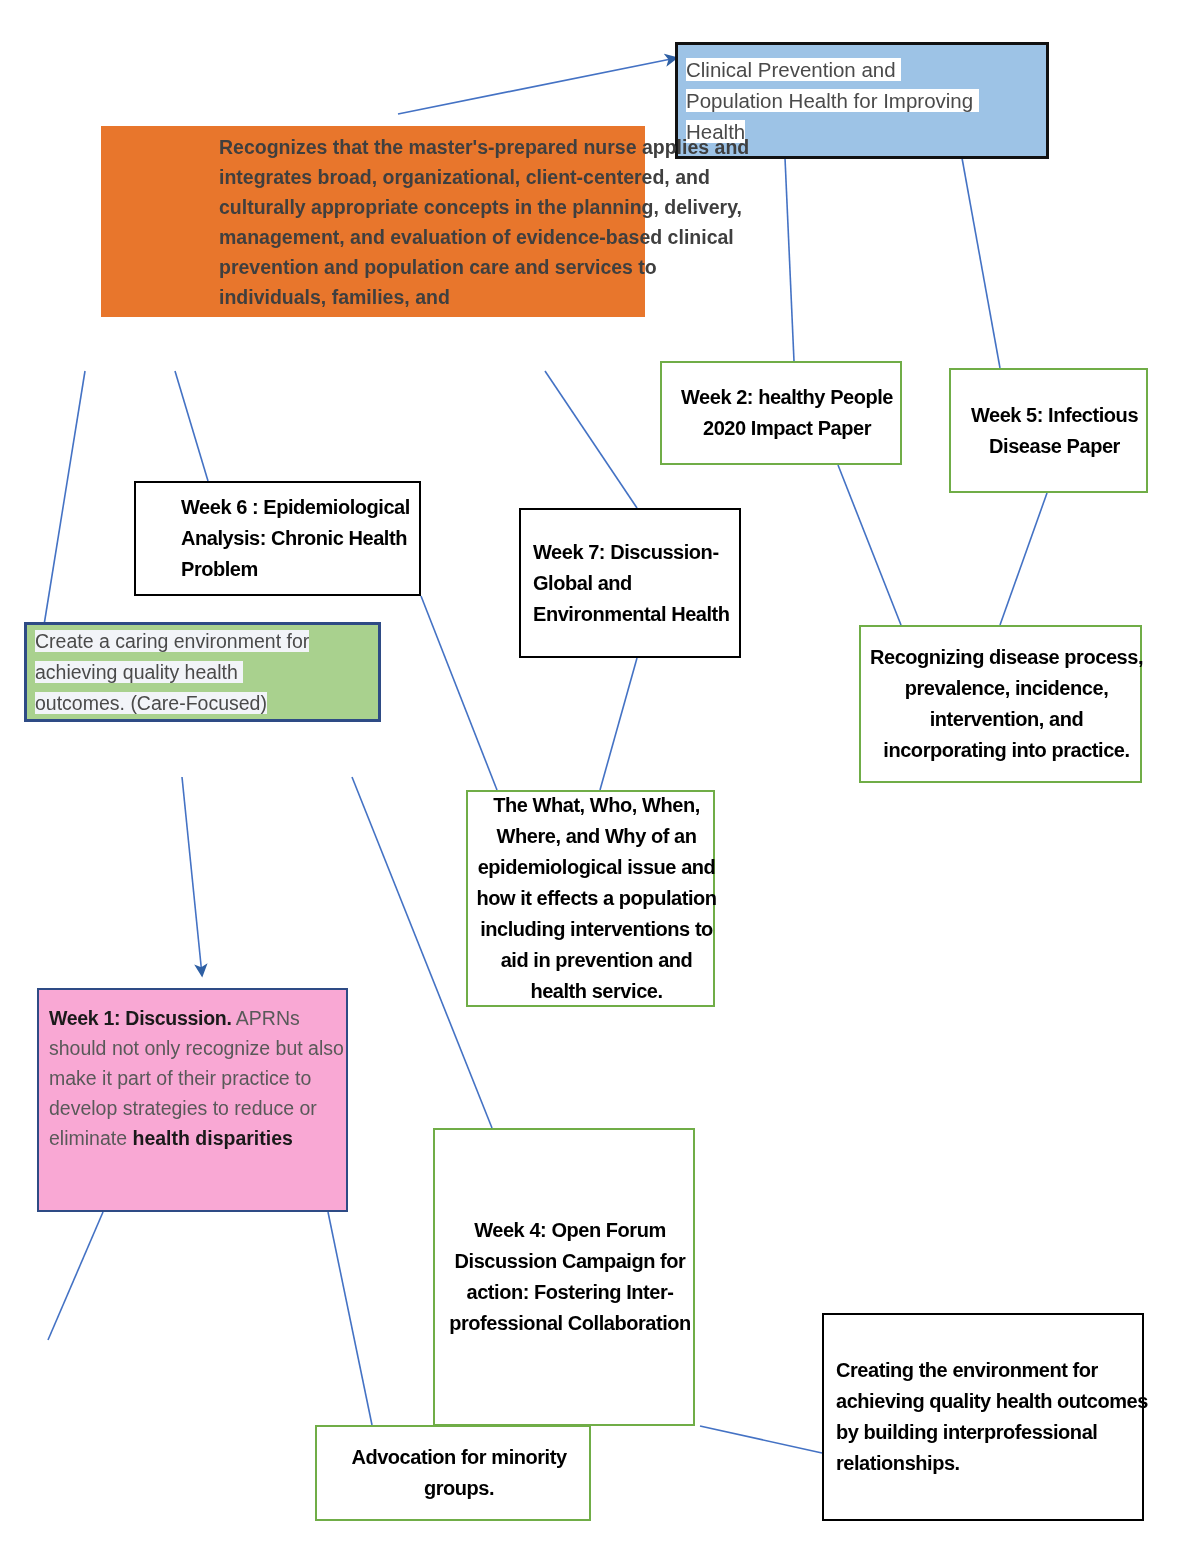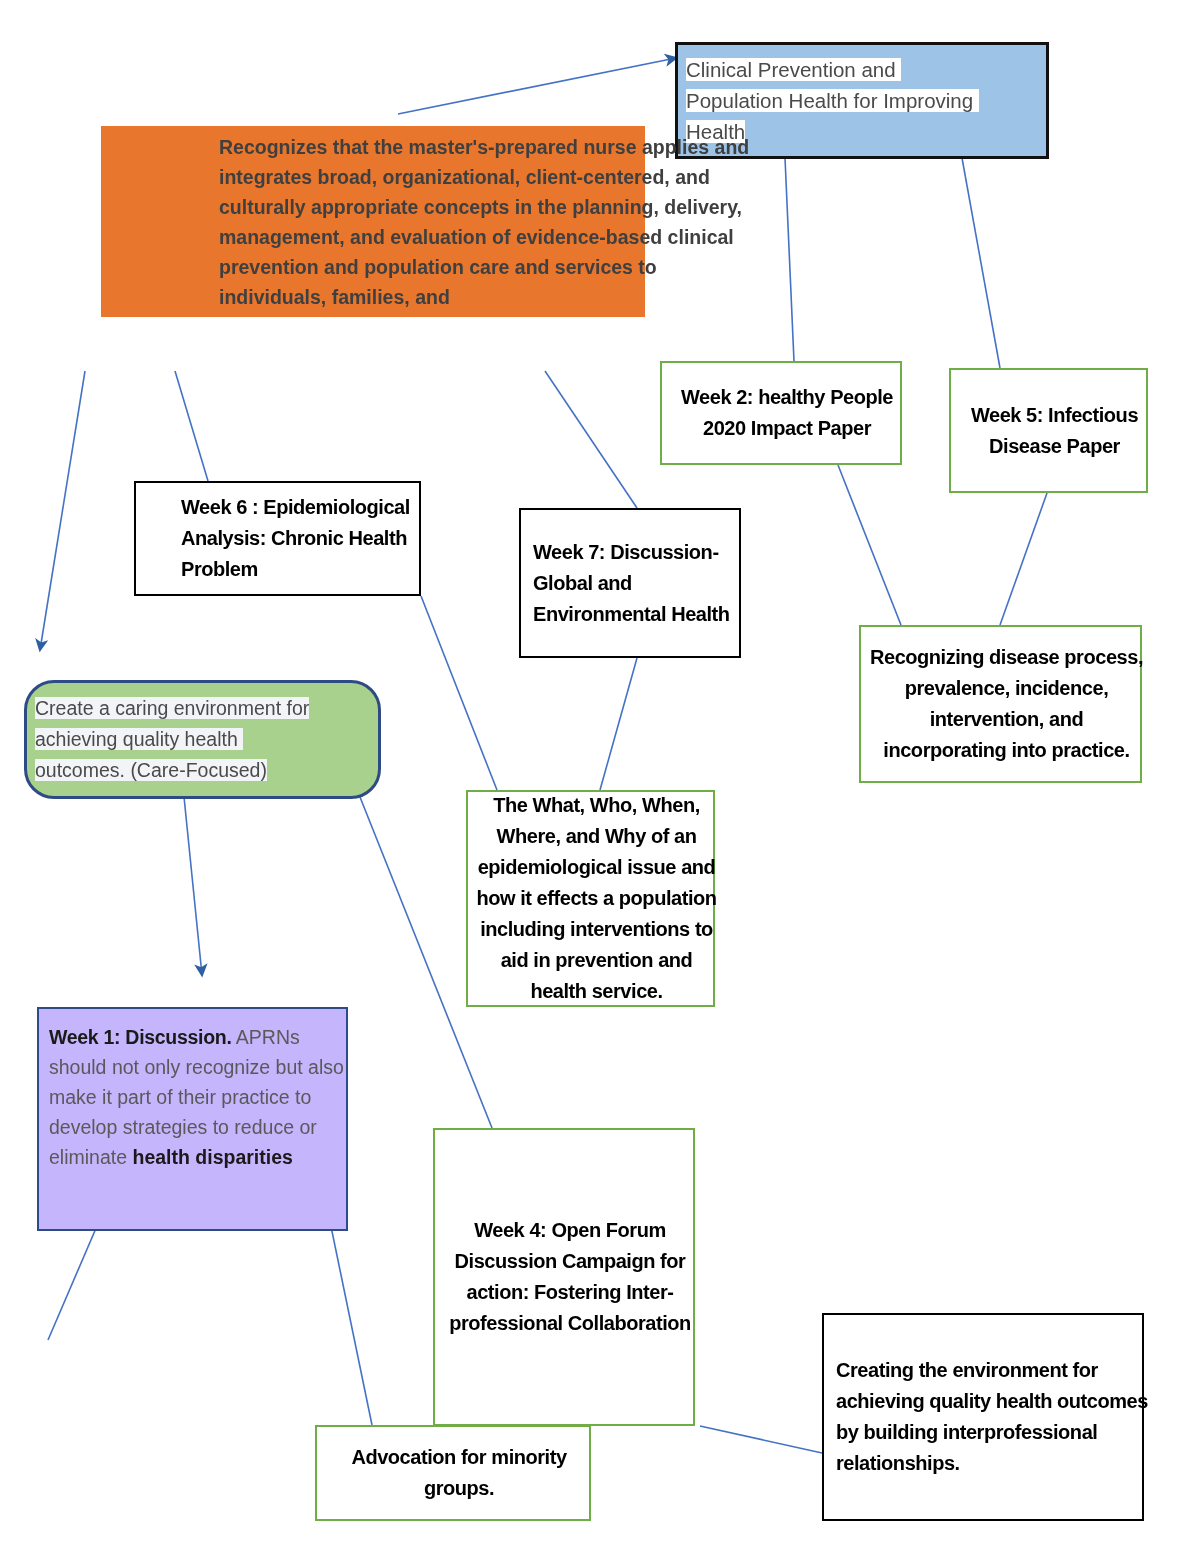--- a/index.html
+++ b/index.html
@@ -87,23 +87,22 @@
     background:#ffffff;
     border:2px solid #000000;
   }
   
   .n-greenborder{
     background:#ffffff;
     border:2.5px solid #70AD47;
   }
   
   .n-blueborder{
-    background:#c4b5fd;
+    background:#f9a8d4;
     border:2px solid #2E4B85;
-    margin-top:19px;
   }
 
   .calibri .txt{
     font-family:"Liberation Sans", sans-serif;
     font-size:20px;
     line-height:31px;
     color:#000000;
     font-weight:700;
     letter-spacing:-0.45px;
   }
@@ -187,21 +186,21 @@
   </div>
 
   <div class="node n-black left calibri" style="left:134px; top:481px; width:287px; height:115px;padding-left:33px;">
     <span class="txt">Week 6 : Epidemiological Analysis: Chronic Health Problem</span>
   </div>
 
   <div class="node n-black left calibri" style="left:519px; top:508px; width:222px; height:150px;">
     <span class="txt">Week 7: Discussion- Global and Environmental Health</span>
   </div>
 
-  <div class="node n-green-blue" style="left:24px; top:680px; width:357px; height:119px;border-radius:30px;">
+  <div class="node n-green-blue" style="left:24px; top:622px; width:357px; height:100px;">
     <span class="txt"><span class="hl">Create a caring environment for</span><br><span class="hl">achieving quality health </span><br><span class="hl">outcomes. (Care-Focused)</span></span>
   </div>
 
   <div class="node n-greenborder center calibri" style="left:859px; top:625px; width:283px; height:158px;">
     <span class="txt">Recognizing disease process, prevalence, incidence, intervention, and incorporating into practice.</span>
   </div>
 
   <div class="node n-greenborder center calibri" style="left:466px; top:790px; width:249px; height:217px;">
     <span class="txt">The What, Who, When, Where, and Why of an epidemiological issue and how it effects a population including interventions to aid in prevention and health service.</span>
   </div>

